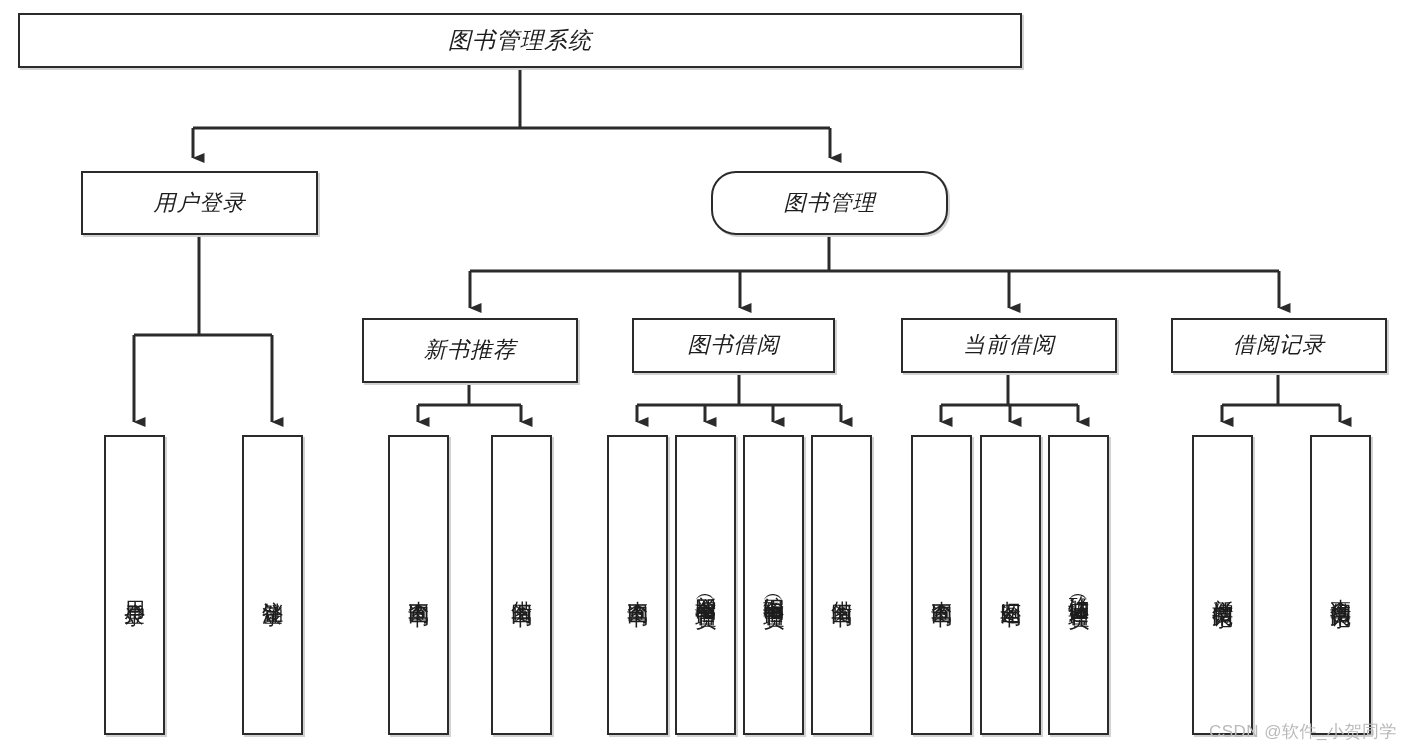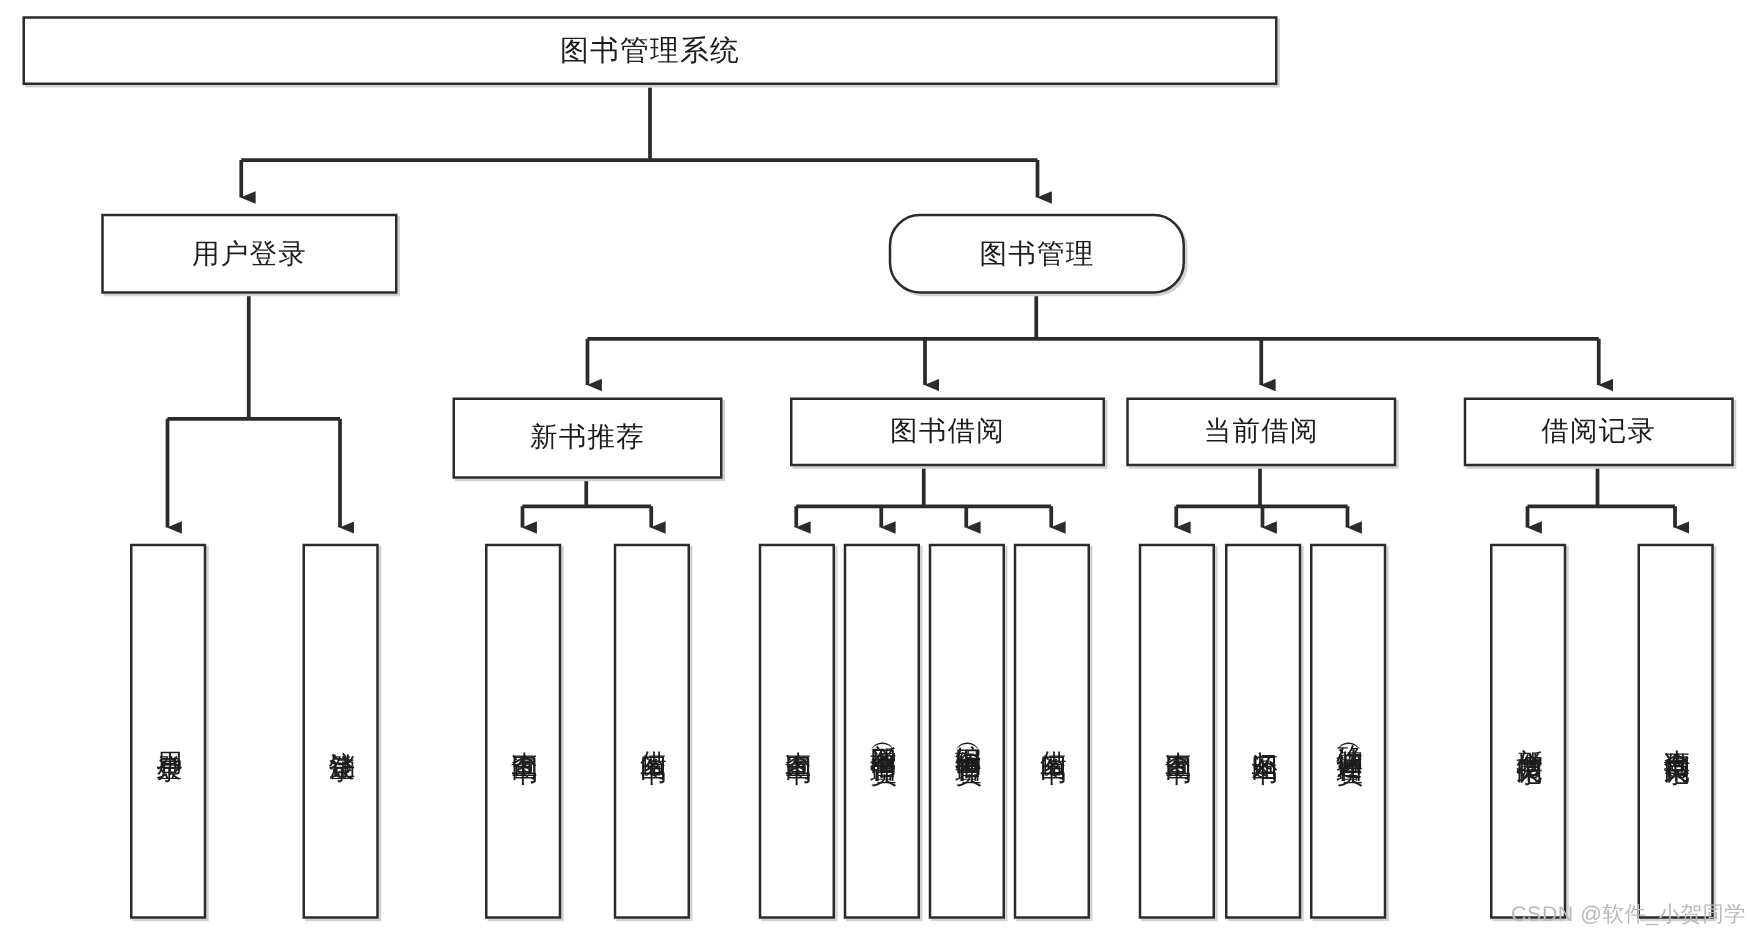--- a/index.html
+++ b/index.html
@@ -34,20 +34,21 @@
     align-items: center;
     justify-content: center;
     color: #1d1d1d;
     z-index: 2;
   }
   .node-h {
     font-size: 22px;
     letter-spacing: 1px;
     line-height: 1.1;
     white-space: nowrap;
+    font-style: italic;
   }
   .node-root {
     font-size: 23px;
   }
   .node-v {
     writing-mode: vertical-rl;
     text-orientation: upright;
     align-items: flex-start;
     justify-content: center;
     font-size: 21px;
@@ -140,21 +141,21 @@
   </div>
 
   <div class="node node-h" style="left:711px; top:171px; width:237px; height:64px;border-radius:25px;">
     <span>图书管理</span>
   </div>
 
   <div class="node node-h" style="left:362px; top:318px; width:216px; height:65px;">
     <span>新书推荐</span>
   </div>
 
-  <div class="node node-h" style="left:632px; top:318px; width:252px; height:55px;">
+  <div class="node node-h" style="left:632px; top:318px; width:203px; height:55px;">
     <span>图书借阅</span>
   </div>
 
   <div class="node node-h" style="left:1171px; top:318px; width:216px; height:55px;">
     <span>借阅记录</span>
   </div>
 
   <div class="node node-h" style="left:901px; top:318px; width:216px; height:55px;">
     <span>当前借阅</span>
   </div>

